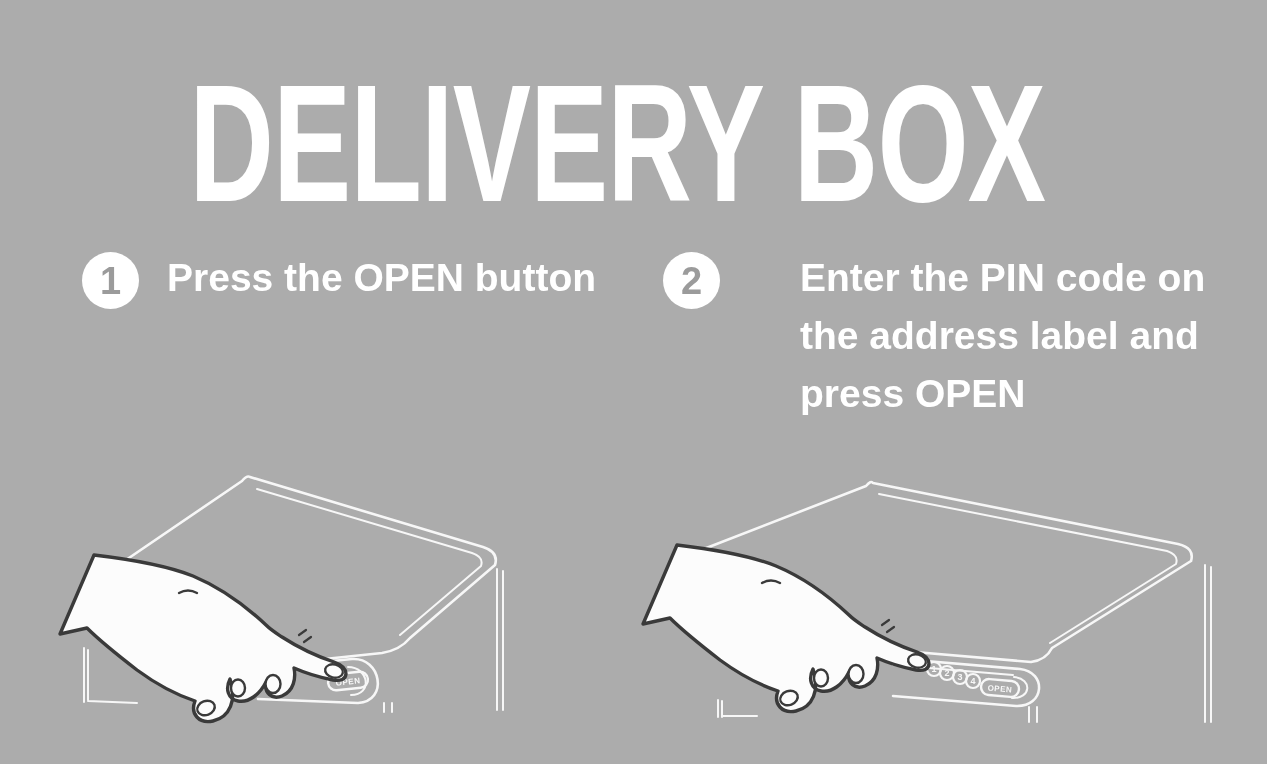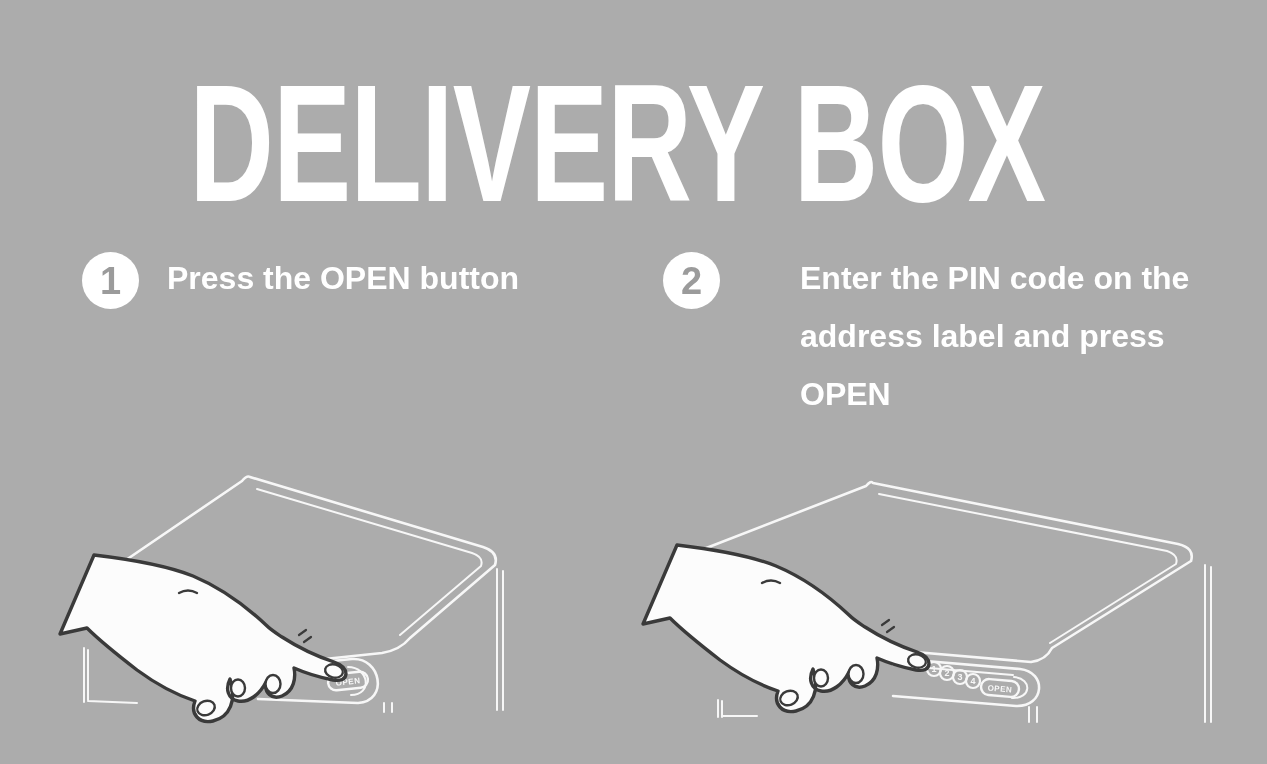--- a/index.html
+++ b/index.html
@@ -34,21 +34,21 @@
     border-radius: 50%;
     background: #FFFFFF;
     color: #9B9B9B;
     font-size: 38px; font-weight: bold;
     display: flex; align-items: center; justify-content: center;
     line-height: 1;
   }
   .step-text {
     position: absolute;
     color: #FFFFFF;
-    font-size: 32px;
+    font-size: 39px;
     font-weight: bold;
     line-height: 58px;
   }
   #step1-badge { left: 82px; top: 252px; }
   #step1-text  { left: 167px; top: 249px; width: 490px; }
   #step2-badge { left: 663px; top: 252px; }
   #step2-text  { left: 800px; top: 249px; width: 455px; }
 
   .illustrations {
     position: absolute; left: 0; top: 464px;

